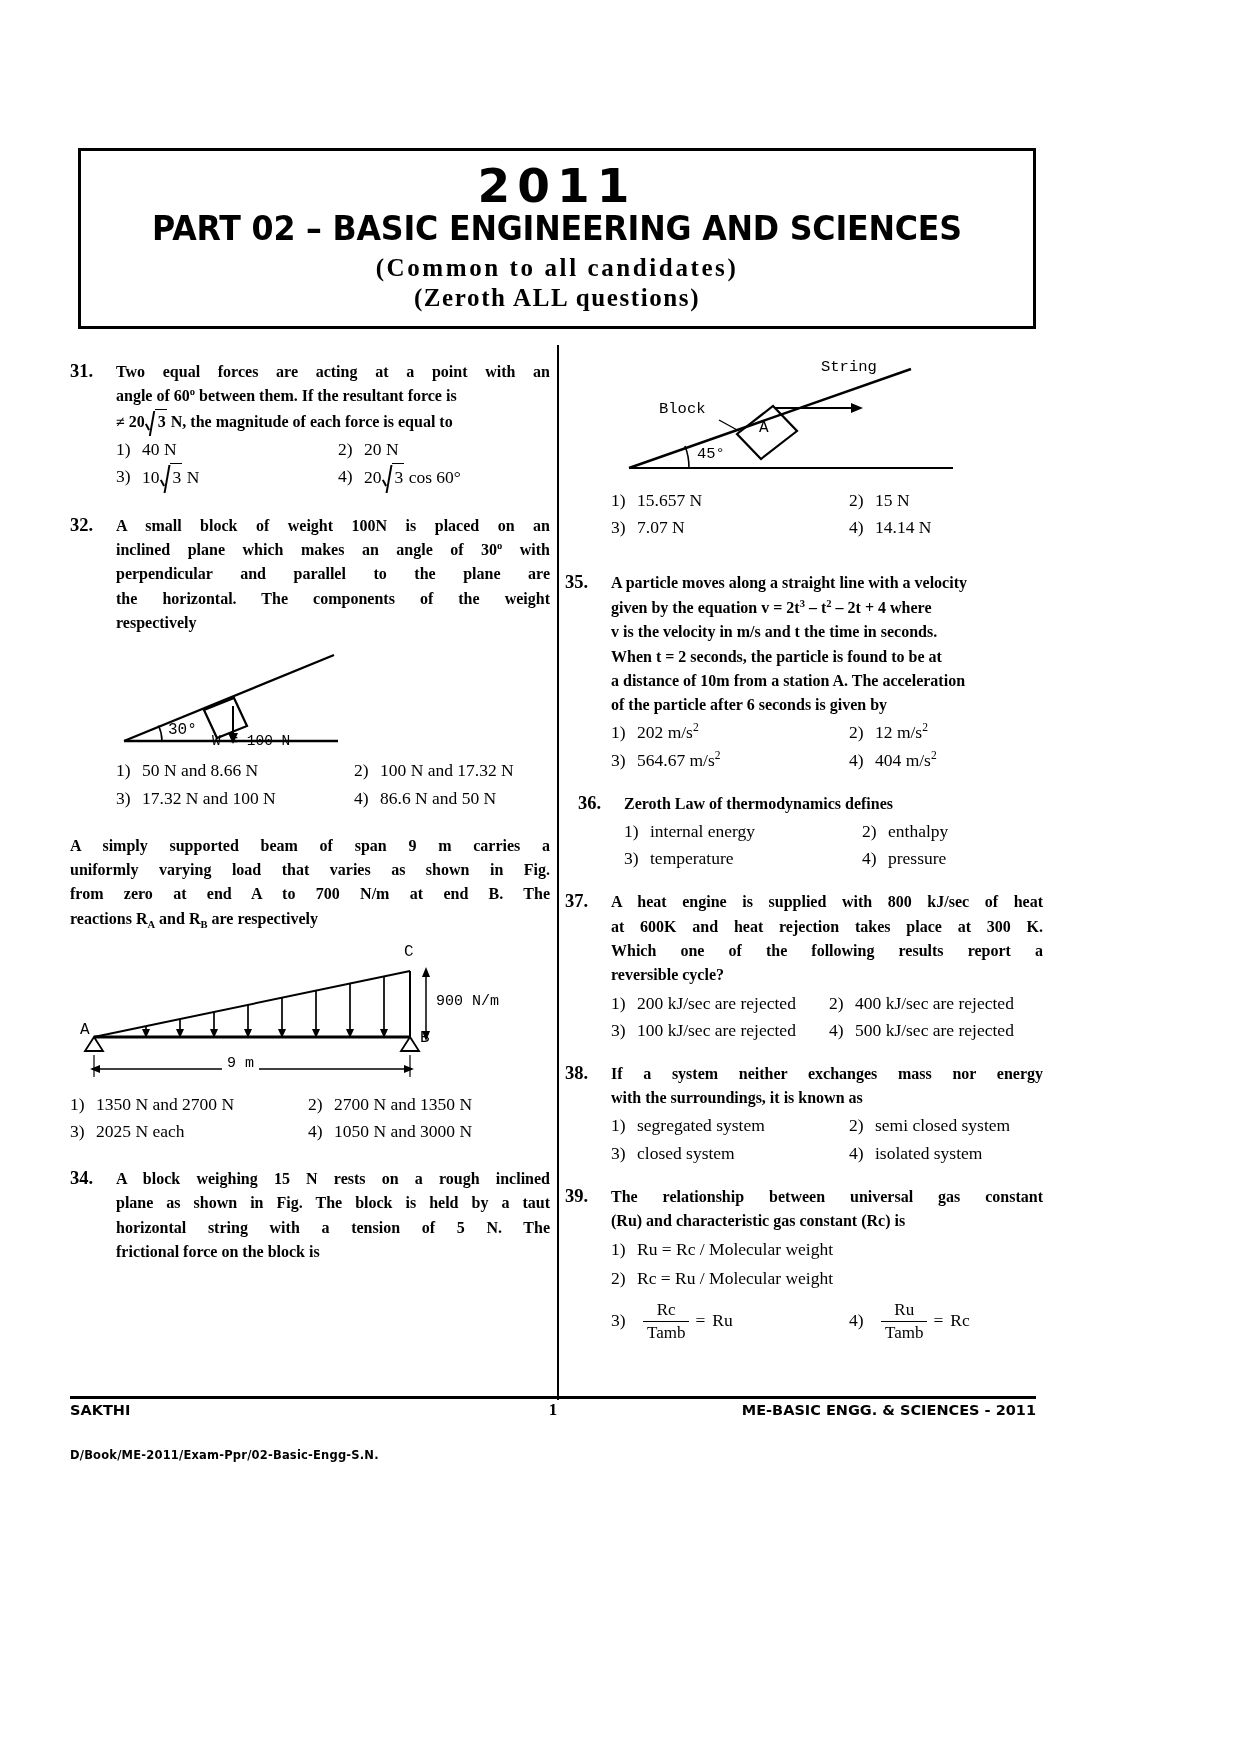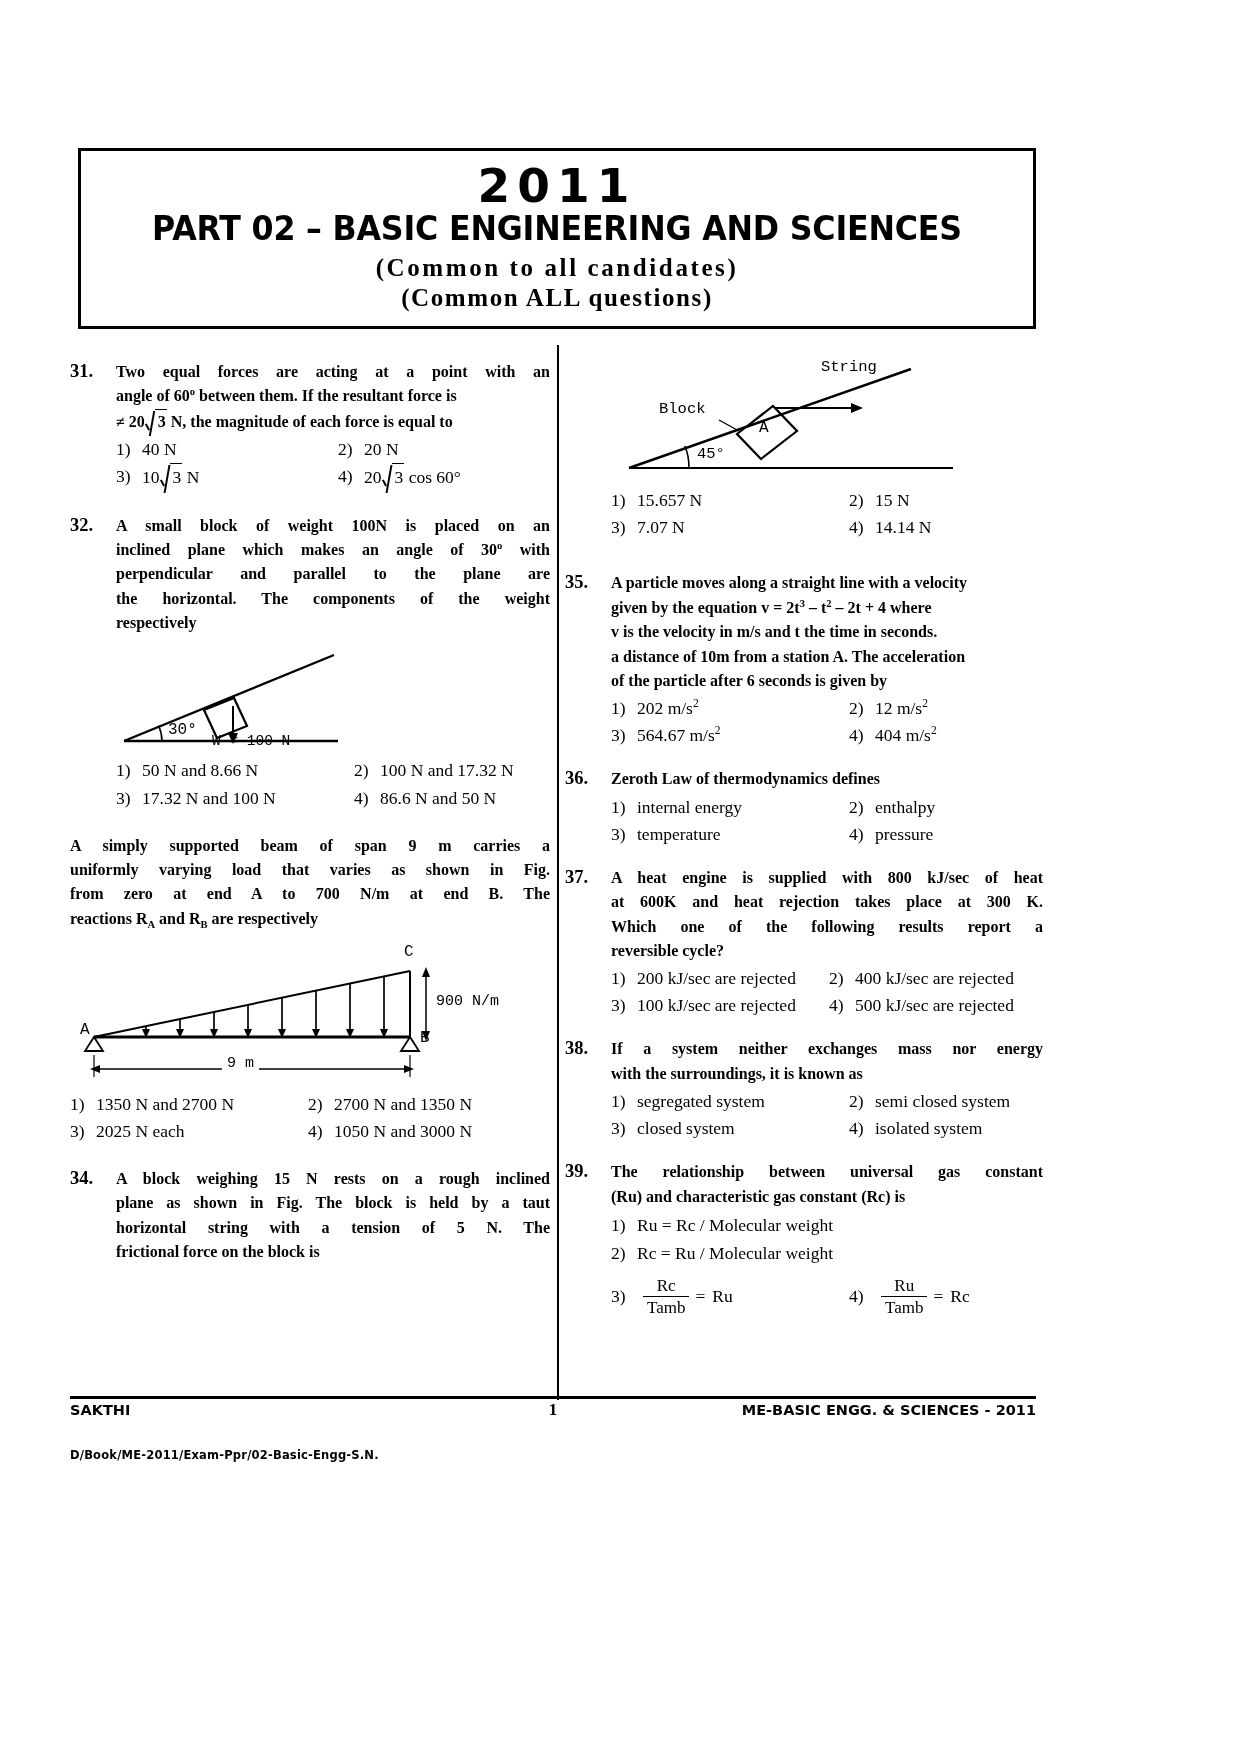--- a/index.html
+++ b/index.html
@@ -125,21 +125,21 @@
 </style>
 </head>
 <body>
 
 <div class="page">
 
   <div class="banner">
     <div class="year">2011</div>
     <div class="part">PART 02 – BASIC ENGINEERING AND SCIENCES</div>
     <div class="sub1">(Common  to  all  candidates)</div>
-    <div class="sub2">(Common  ALL  questions)</div>
+    <div class="sub2">(Zeroth  ALL  questions)</div>
   </div>
 
   <div class="divider"></div>
 
   <div class="col col-left">
 
     <div class="q">
       <div class="qnum">31.</div>
       <div class="qbody">
         <div class="stem">
@@ -373,20 +373,21 @@
       </div>
     </div>
 
     <div class="q" style="margin-top:30px;">
       <div class="qnum">35.</div>
       <div class="qbody">
         <div class="stem">
           <div>A particle moves along a straight line with a velocity</div>
           <div><span>given by the equation v = 2t</span><sup>3</sup><span> – t</span><sup>2</sup><span> – 2t + 4 where</span></div>
           <div>v is the velocity in m/s and t the time in seconds.</div>
+          <div>When t = 2 seconds, the particle is found to be at</div>
           <div>a distance of 10m from a station A. The acceleration</div>
           <div>of the particle after 6 seconds is given by</div>
         </div>
         <div class="opts">
           <div class="optrow">
             <div class="opt w52">
                 <span class="on">1)</span>
                 <span class="ot"><span>202 m/s</span><sup>2</sup></span>
               </div>
             <div class="opt wfull">
@@ -401,21 +402,21 @@
               </div>
             <div class="opt wfull">
                 <span class="on">4)</span>
                 <span class="ot"><span>404 m/s</span><sup>2</sup></span>
               </div>
           </div>
         </div>
       </div>
     </div>
 
-    <div class="q" style="margin-top:18px;">
+    <div class="q" style="margin-top:18px;margin-left:13px;">
       <div class="qnum">36.</div>
       <div class="qbody">
         <div class="stem">
           <div>Zeroth Law of thermodynamics defines</div>
         </div>
         <div class="opts">
           <div class="optrow">
             <div class="opt w52">
                 <span class="on">1)</span>
                 <span class="ot">internal energy</span>

